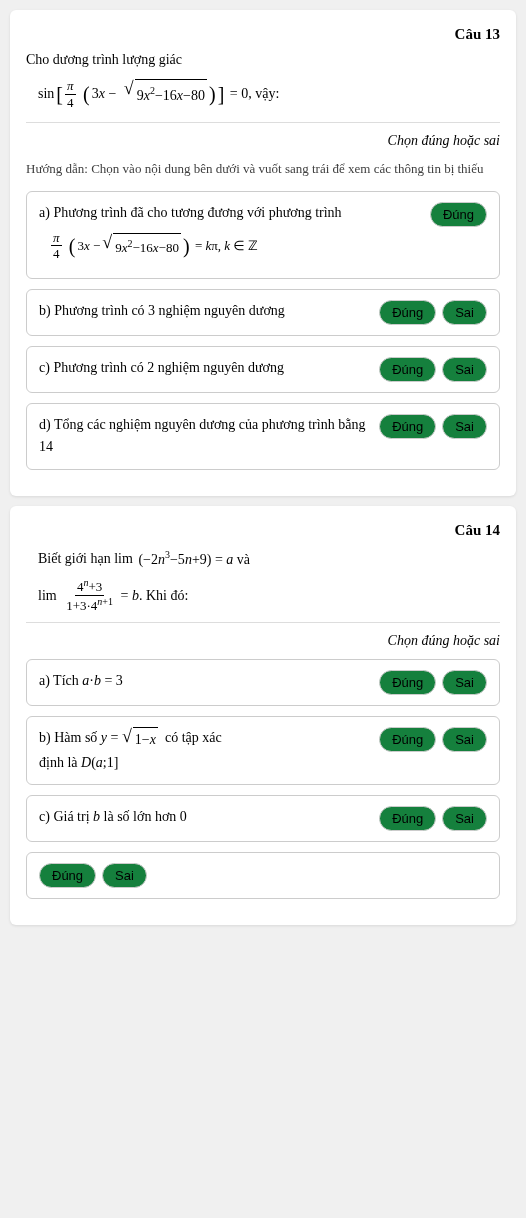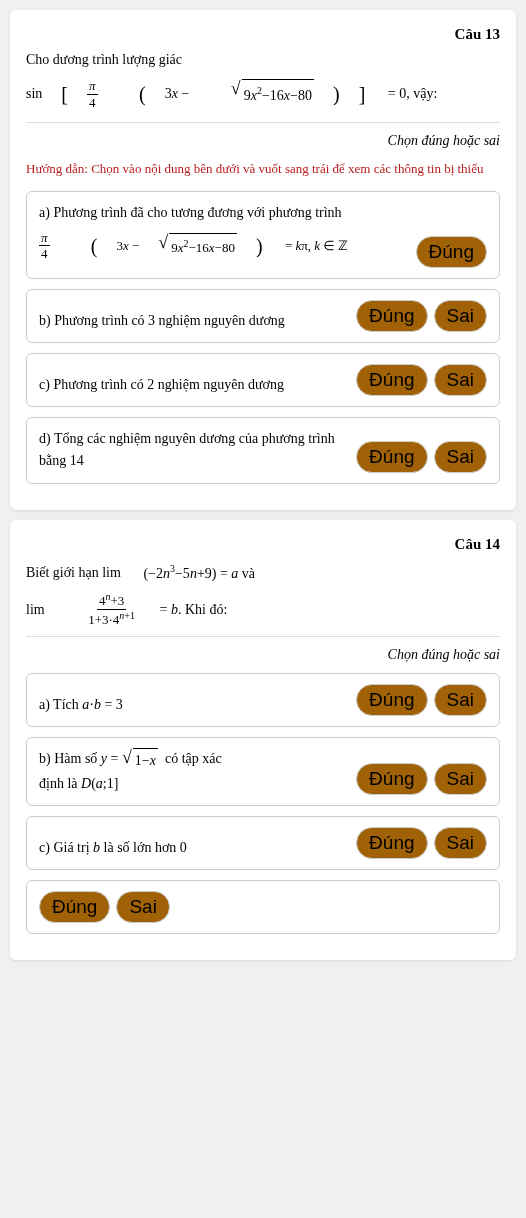--- a/index.html
+++ b/index.html
@@ -32,28 +32,28 @@
     }
     .choose-label {
       text-align: right;
       font-size: 14px;
       font-style: italic;
       margin-bottom: 10px;
       border-top: 1px solid #ddd;
       padding-top: 10px;
     }
     .hint {
-      color: #b91c1c;
+      color: #404040;
       font-size: 13px;
       margin-bottom: 12px;
       line-height: 1.5;
     }
     .option-row {
       display: flex;
-      align-items: flex-end;
+      align-items: flex-start;
       justify-content: space-between;
       border: 1px solid #ccc;
       border-radius: 6px;
       padding: 10px 12px;
       margin-bottom: 10px;
       gap: 10px;
     }
     .option-text {
       flex: 1;
       font-size: 14px;
@@ -61,23 +61,23 @@
     }
     .option-buttons {
       display: flex;
       gap: 6px;
       flex-shrink: 0;
     }
     .btn-dung, .btn-sai {
       border: 1px solid #ccc;
       border-radius: 20px;
       padding: 4px 12px;
-      font-size: 19px;
+      font-size: 13px;
       cursor: pointer;
-      background: #a16207;
+      background: #15803d;
       white-space: nowrap;
     }
     .fraction {
       display: inline-flex;
       flex-direction: column;
       align-items: center;
       vertical-align: middle;
       font-size: 13px;
       line-height: 1.2;
     }
@@ -91,24 +91,24 @@
       text-align: center;
     }
     .big-bracket {
       font-size: 20px;
       vertical-align: middle;
     }
     .math-formula {
       display: flex;
       align-items: center;
       flex-wrap: wrap;
-      gap: 19px;
+      gap: 2px;
       font-size: 14px;
       line-height: 2;
-      margin: 4px 0;
+      margin: 4px 12px;
     }
     sup { font-size: 10px; }
     .sqrt-wrap {
       display: inline-flex;
       align-items: flex-start;
     }
     .sqrt-symbol {
       font-size: 18px;
       line-height: 1;
       margin-right: 1px;

